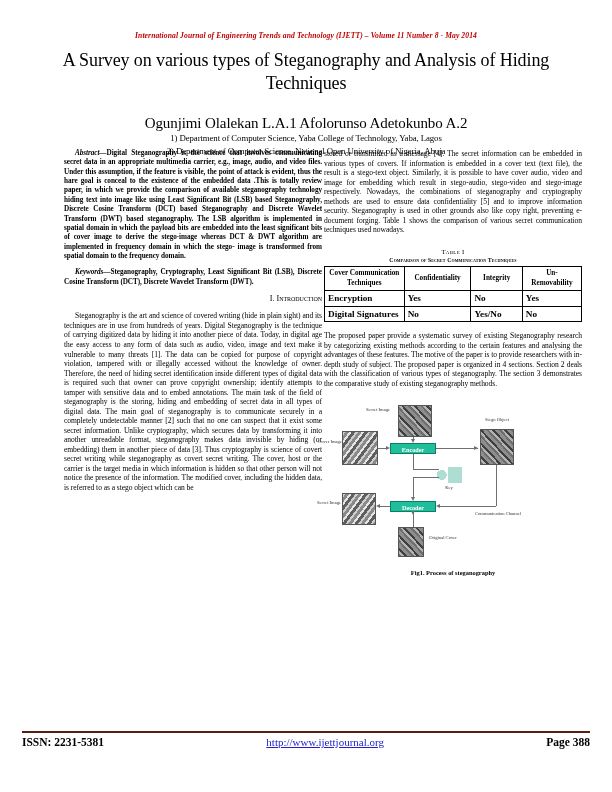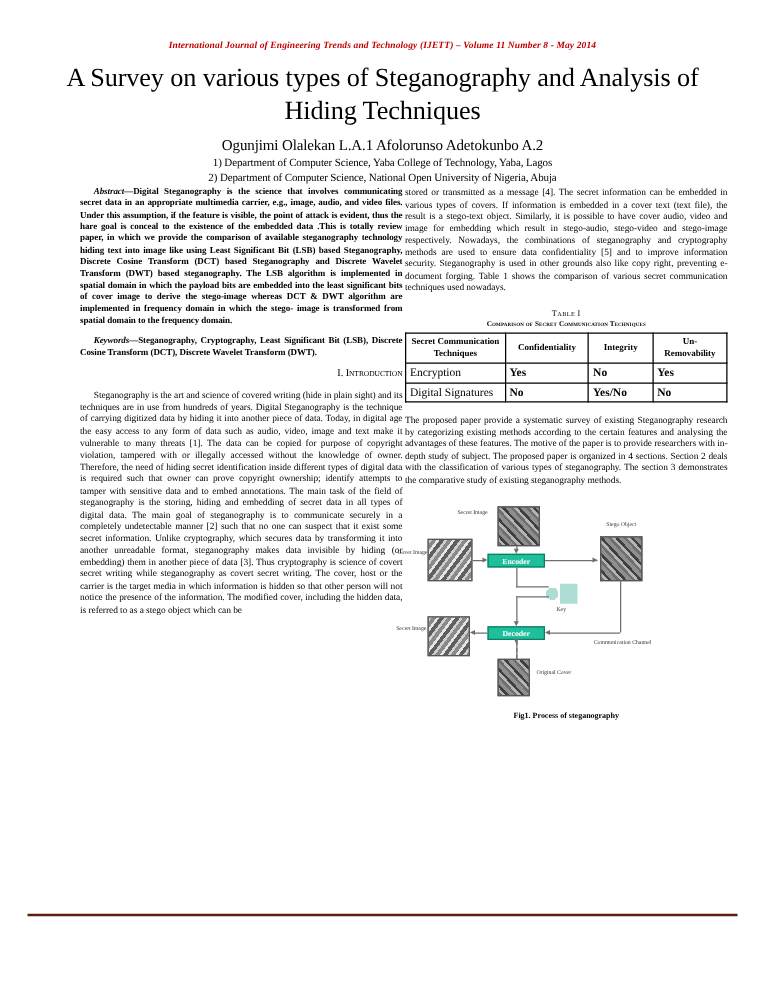--- a/index.html
+++ b/index.html
@@ -39,29 +39,29 @@
 
   
   .title-block {
     position: absolute;
     top: 49px;
     left: 36px;
     width: 540px;
     text-align: center;
   }
   .paper-title {
-    font-size: 21px;
+    font-size: 18px;
     line-height: 1.25;
     font-weight: normal;
     margin: 0;
     letter-spacing: -0.1px;
   }
   .authors {
-    margin-top: 7px;
-    font-size: 12px;
+    margin-top: 21px;
+    font-size: 15px;
     letter-spacing: -0.1px;
   }
   .affil {
     font-size: 8.8px;
     line-height: 1.45;
     letter-spacing: -0.1px;
   }
 
   
   .col {
@@ -144,21 +144,21 @@
     text-align: center;
     font-size: 7.2px;
     font-weight: bold;
     line-height: 1.3;
   }
   table.cmp td {
     font-size: 9.2px;
     text-align: left;
     line-height: 1.15;
   }
-  table.cmp td.c0 { font-weight: normal; }
+  table.cmp td.c0 { font-weight: bold; }
   table.cmp td.val { font-weight: bold; }
   .col-techniques { width: 31%; }
   .col-conf { width: 26%; }
   .col-integ { width: 20%; }
   .col-unrem { width: 23%; }
 
   
   .figure-wrap {
     margin-top: 16px;
     position: relative;
@@ -294,21 +294,21 @@
       <div class="table-cap">Comparison of Secret Communication Techniques</div>
       <table class="cmp">
         <colgroup>
           <col class="col-techniques">
             <col class="col-conf">
             <col class="col-integ">
             <col class="col-unrem">
         </colgroup>
         <thead>
           <tr>
-            <th>Secret Communication Techniques</th>
+            <th>Cover Communication Techniques</th>
             <th>Confidentiality</th>
             <th>Integrity</th>
             <th>Un-Removability</th>
           </tr>
         </thead>
         <tbody>
           <tr>
             <td class="c0">Encryption</td>
             <td class="val">Yes</td>
             <td class="val">No</td>
@@ -375,14 +375,19 @@
         <div class="thumb" style="left:74px; top:122px; width:26px; height:30px;"></div>
         <div class="fig-label" style="left:104px; top:130px; width:30px;">Original Cover</div>
 
       </div>
       <div class="fig-caption">Fig1. Process of steganography</div>
     </div>
 
   </div>
 
   <div class="footer-rule"></div>
+  <div class="footer">
+    <span>ISSN: 2231-5381</span>
+    <span class="link">http://www.ijettjournal.org</span>
+    <span>Page 388</span>
+  </div>
 
 </div>
 
 </body></html>

